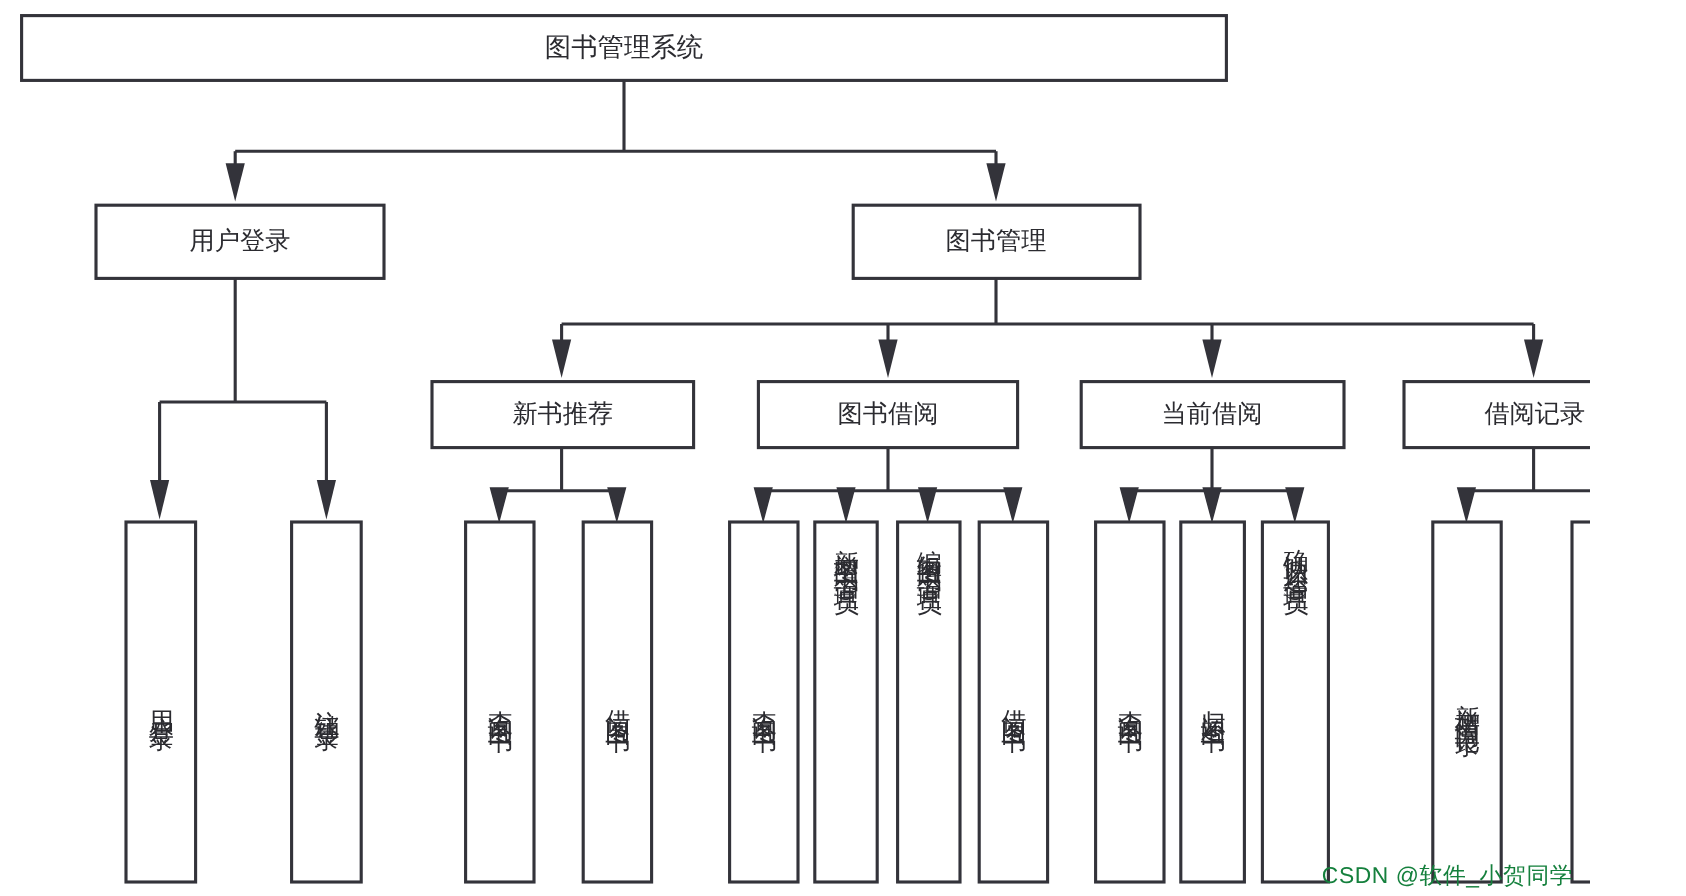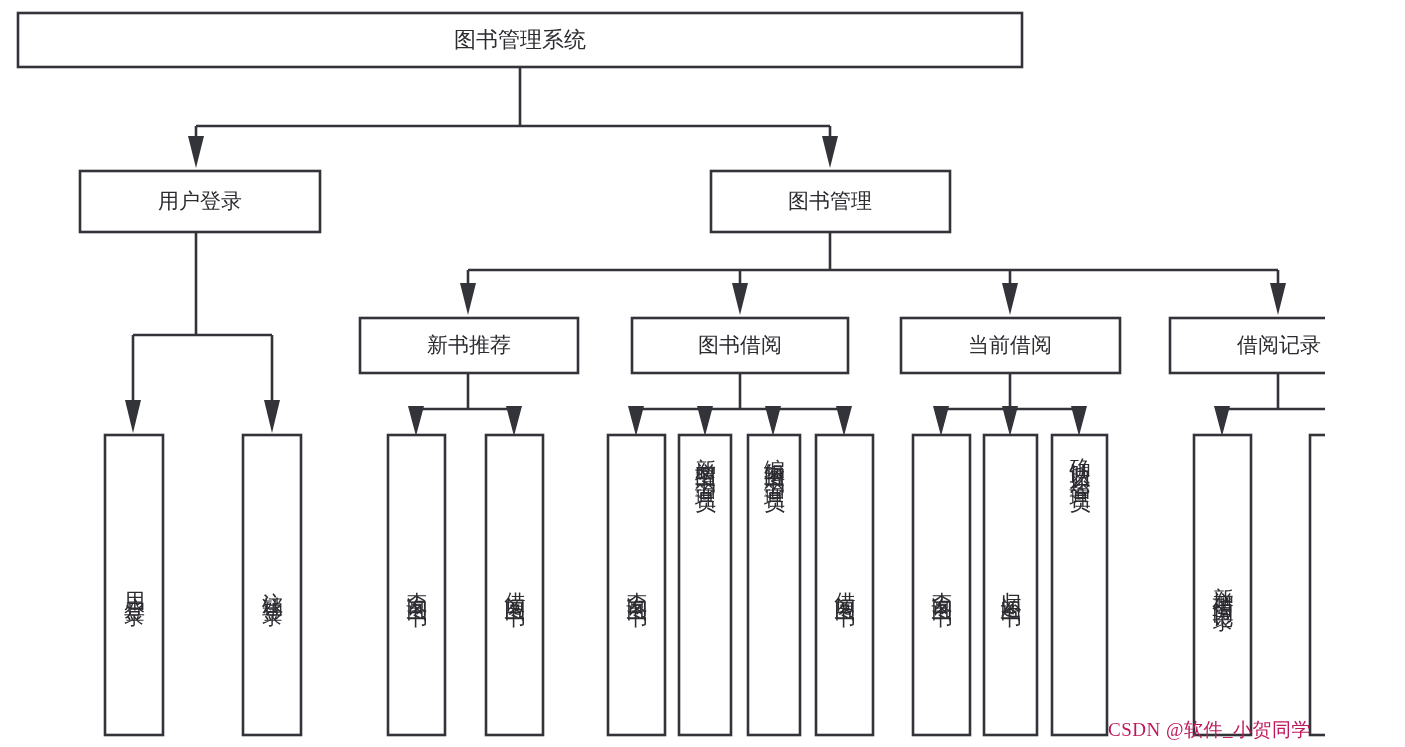--- a/index.html
+++ b/index.html
@@ -69,23 +69,23 @@
     font-size: 21px;
     line-height: 1.18;
     letter-spacing: 5px;
     color: #2b2b30;
     white-space: nowrap;
   }
   .watermark {
     position: absolute;
     right: 14px;
     bottom: 4px;
-    font-family: Liberation Serif, serif;
+    font-family: Liberation Sans, sans-serif;
     font-size: 19px;
-    color: #be185d;
+    color: #15803d;
     letter-spacing: 0.5px;
     user-select: none;
   }
 </style>
 </head>
 <body>
 
 <div id="diagram-root">
 
   <svg id="flow-svg" viewBox="0 0 1405 747" xmlns="http://www.w3.org/2000/svg">

